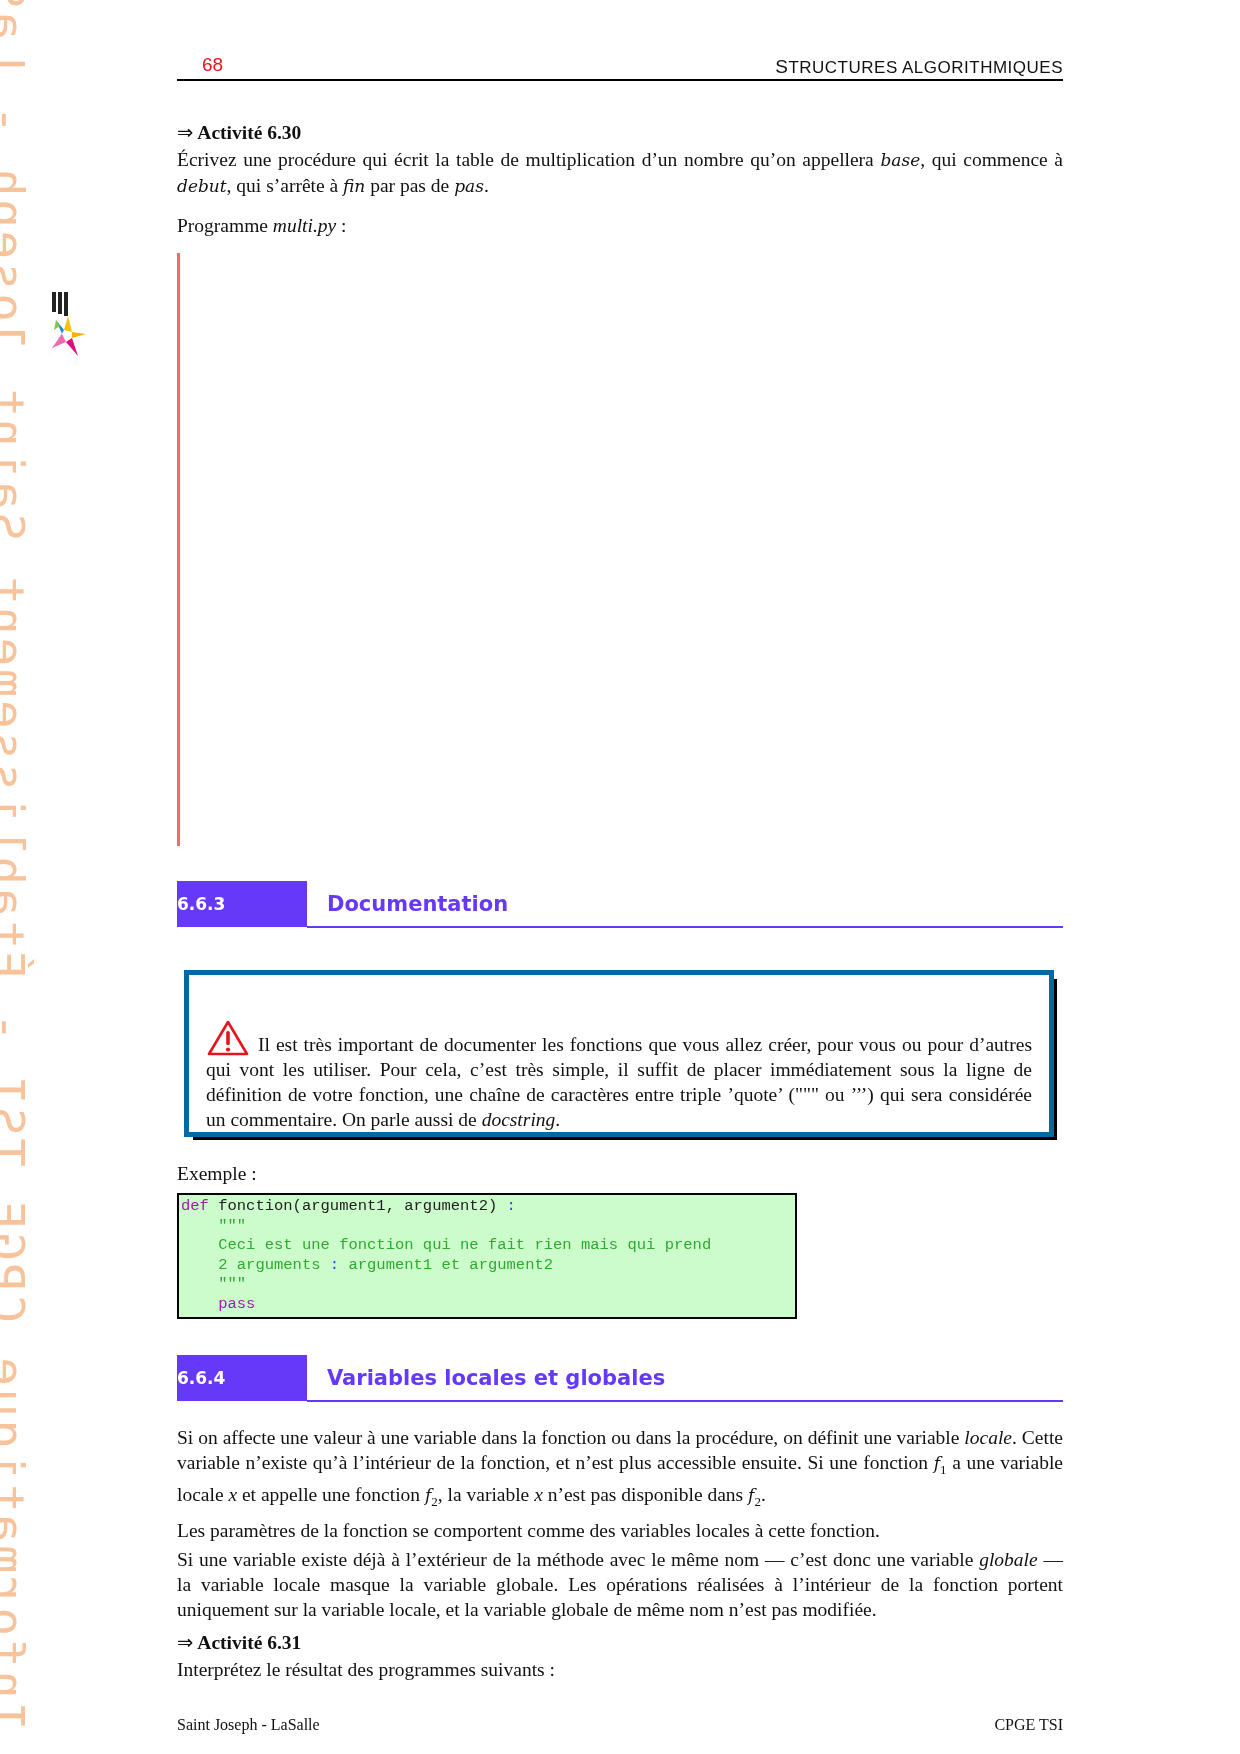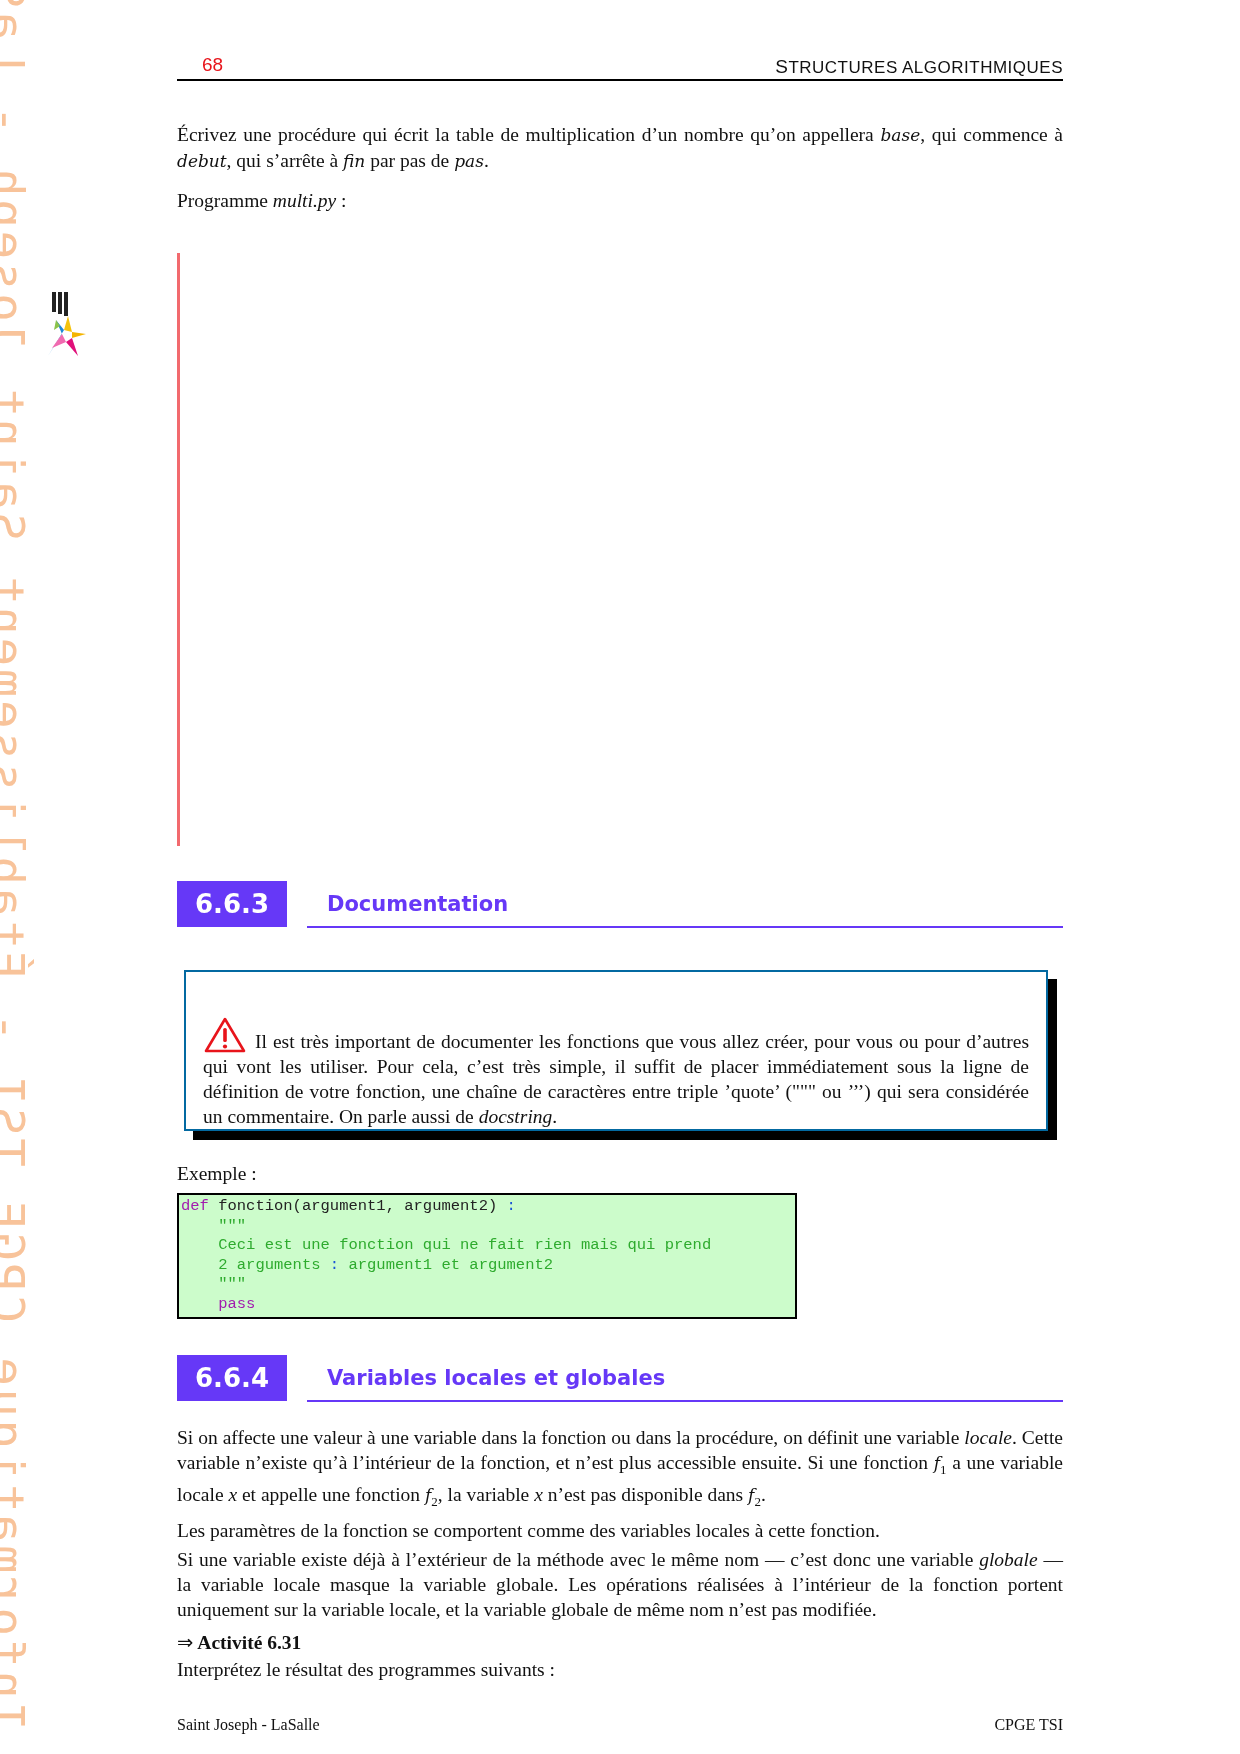--- a/index.html
+++ b/index.html
@@ -14,28 +14,28 @@
   .header-rule { left: 177px; width: 886px; top: 79px; height: 2px; background: #000; }
 
   .para { left: 177px; width: 886px; font-size: 19.5px; line-height: 25px; text-align: justify; }
   .act-title { font-weight: bold; }
   .arrow { font-weight: normal; margin-right: 4px; }
   .mathit { font-family: "DejaVu Serif", serif; font-style: italic; font-size: 17px; }
 
   .red-bar { left: 177px; top: 253px; width: 3px; height: 593px; background: #f26a6e; }
 
   .section { left: 177px; width: 886px; height: 48px; }
-  .section .num { position: absolute; left: 0; top: 0; width: 110px; height: 46px; background: #6638f7; color: #fff;
-    font-family: "DejaVu Sans", sans-serif; font-weight: bold; font-size: 26px; line-height: 46px; text-align: center; }
+  .section .num { position: absolute; left: 0; top: 0; width: 130px; height: 46px; background: #6638f7; color: #fff;
+    font-family: "DejaVu Sans", sans-serif; font-weight: bold; font-size: 17px; line-height: 46px; }
   .section .title { position: absolute; left: 150px; top: 0; height: 46px; line-height: 46px; color: #6638f7;
     font-family: "DejaVu Sans", sans-serif; font-weight: bold; font-size: 21px; }
   .section .rule { position: absolute; left: 130px; right: 0; top: 45px; height: 2px; background: #6638f7; }
 
   .warn-shadow { left: 193px; top: 979px; width: 864px; height: 161px; background: #000; }
-  .warn-box { left: 184px; top: 970px; width: 860px; height: 157px; background: #fff; border: 2px solid #0369a1; }
+  .warn-box { left: 184px; top: 970px; width: 860px; height: 157px; background: #fff; border: 5px solid #0369a1; }
   .warn-text { position: absolute; left: 17px; right: 17px; top: 44px; font-size: 19.5px; line-height: 25px; text-align: justify; }
   .warn-icon { display: inline-block; vertical-align: -6px; width: 44px; height: 38px; margin-right: 8px; }
 
   .code-box { left: 177px; top: 1193px; width: 616px; height: 122px; background: #ccfccb; border: 2px solid #000; }
   .code { position: absolute; left: 2px; top: 2px; font-family: "Liberation Mono", monospace; font-size: 15.5px; line-height: 19.6px; white-space: pre; color: #222; }
   .kw { color: #a21caf; font-family: Liberation Mono, monospace; }
   .str { color: #2eab2e; }
   .punct { color: #1a53d6; }
 
   .footer-left { left: 177px; top: 1716px; font-size: 16px; }
@@ -62,20 +62,21 @@
     <polygon points="28,52 14,58 24,44" fill="#f06ab0"></polygon>
     <polygon points="18,30 22,36 16,40" fill="#8bc34a"></polygon>
   </svg>
 </div>
 
 <div class="abs header-page">68</div>
 <div class="abs header-title"><span class="big">S</span><span>TRUCTURES ALGORITHMIQUES</span></div>
 <div class="abs header-rule"></div>
 
 <div class="abs para" style="top:120px;">
+  <div class="act-title"><span class="arrow">⇒</span><span>Activité 6.30</span></div>
   <div style="margin-top:2px;"><span>Écrivez une procédure qui écrit la table de multiplication d’un nombre qu’on appellera </span><span class="mathit">base</span><span>, qui commence à </span><span class="mathit">debut</span><span>, qui s’arrête à </span><span class="mathit">fin</span><span> par pas de </span><span class="mathit">pas</span><span>.</span></div>
   <div style="margin-top:14px;"><span>Programme </span><i>multi.py</i><span> :</span></div>
 </div>
 
 <div class="abs red-bar"></div>
 
 <div class="abs section" style="top:881px;">
   <div class="num">6.6.3</div>
   <div class="title">Documentation</div>
   <div class="rule"></div>

